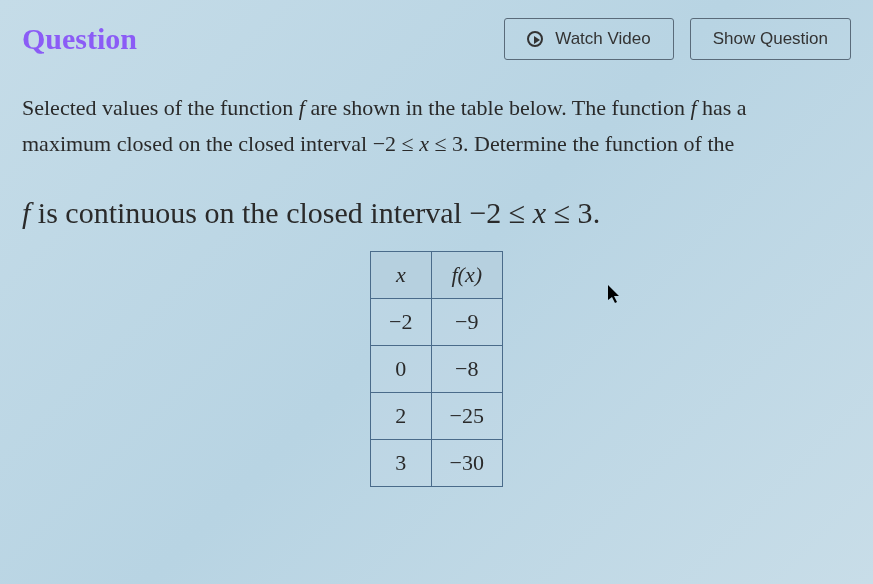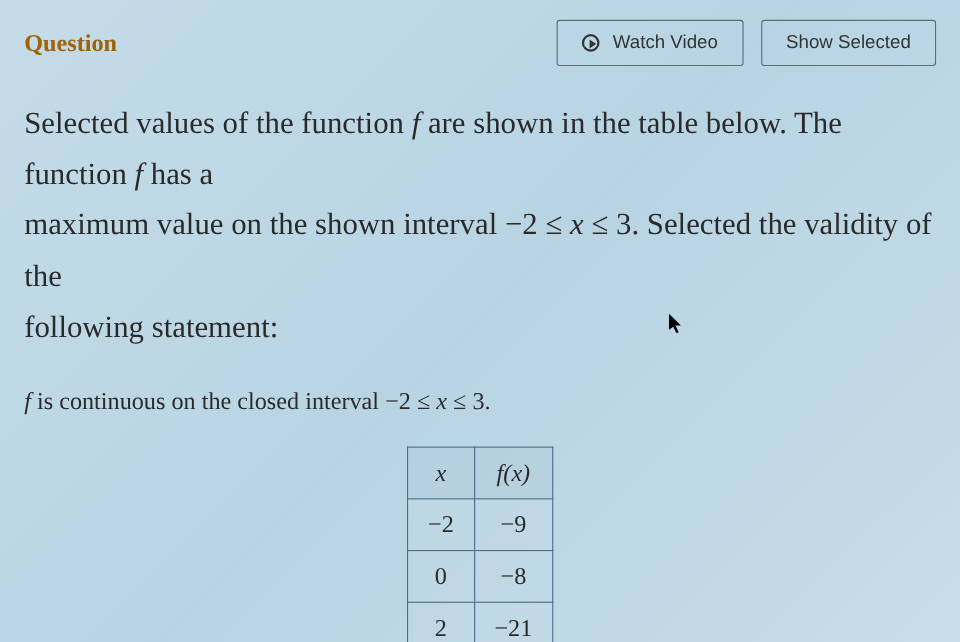--- a/index.html
+++ b/index.html
@@ -16,23 +16,23 @@
       padding: 18px 22px;
       position: relative;
     }
     .header-row {
       display: flex;
       justify-content: space-between;
       align-items: center;
       margin-bottom: 30px;
     }
     .question-label {
-      font-size: 22px;
+      font-size: 30px;
       font-weight: bold;
-      color: #a16207;
+      color: #8b5cf6;
     }
     .button-group {
       display: flex;
       gap: 16px;
     }
     .btn {
       background: transparent;
       border: 1.5px solid #5a6b7a;
       border-radius: 3px;
       padding: 10px 22px;
@@ -59,38 +59,38 @@
       position: absolute;
       left: 5px;
       top: 3px;
       width: 0;
       height: 0;
       border-left: 6px solid #333;
       border-top: 4px solid transparent;
       border-bottom: 4px solid transparent;
     }
     .prompt {
-      font-size: 28px;
+      font-size: 22px;
       line-height: 1.65;
       color: #2a2a2a;
       margin-bottom: 26px;
     }
     .math-f {
       font-style: italic;
       font-family: 'Times New Roman', serif;
     }
     .math-x {
       font-style: italic;
       font-family: 'Times New Roman', serif;
     }
     .statement {
-      font-size: 22px;
+      font-size: 30px;
       line-height: 1.6;
       color: #2a2a2a;
-      margin-bottom: 24px;
+      margin-bottom: 14px;
     }
     .table-wrap {
       display: flex;
       justify-content: center;
     }
     table.values {
       border-collapse: collapse;
       font-family: 'Times New Roman', serif;
       font-size: 22px;
     }
@@ -121,29 +121,28 @@
 <body>
 
 <div class="header-row">
   <div class="question-label">Question</div>
   <div class="button-group">
     <button class="btn">
       <span class="play-circle"></span>
       <span>Watch Video</span>
     </button>
     <button class="btn">
-      <span>Show Selected</span>
+      <span>Show Question</span>
     </button>
   </div>
 </div>
 
 <div class="prompt">
   <span>Selected values of the function </span><span class="math-f">f</span><span> are shown in the table below. The function </span><span class="math-f">f</span><span> has a</span><br>
-  <span>maximum value on the shown interval </span><span>−2 ≤ <span class="math-x">x</span> ≤ 3</span><span>. Selected the validity of the</span><br>
-  <span>following statement:</span>
+  <span>maximum closed on the closed interval </span><span>−2 ≤ <span class="math-x">x</span> ≤ 3</span><span>. Determine the function of the</span><br>
 </div>
 
 <div class="statement">
   <span class="math-f">f</span><span> is continuous on the closed interval </span><span>−2 ≤ <span class="math-x">x</span> ≤ 3</span><span>.</span>
 </div>
 
 <div class="table-wrap">
   <table class="values">
     <tbody>
         <tr>
@@ -153,21 +152,21 @@
     <tr>
       <td>−2</td>
       <td>−9</td>
     </tr>
     <tr>
       <td>0</td>
       <td>−8</td>
     </tr>
     <tr>
       <td>2</td>
-      <td>−21</td>
+      <td>−25</td>
     </tr>
     <tr>
       <td>3</td>
       <td>−30</td>
     </tr>
   </tbody>
     </table>
 </div>
 
 <svg class="cursor-arrow" viewBox="0 0 14 20">

